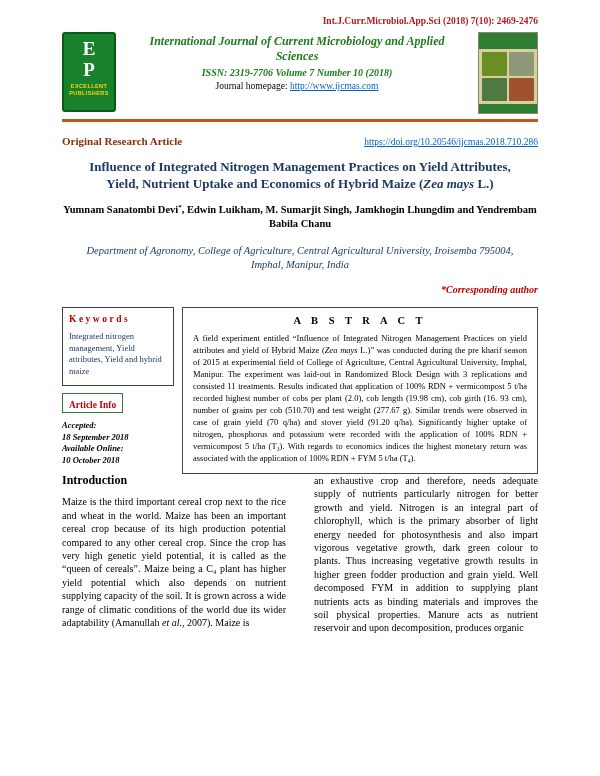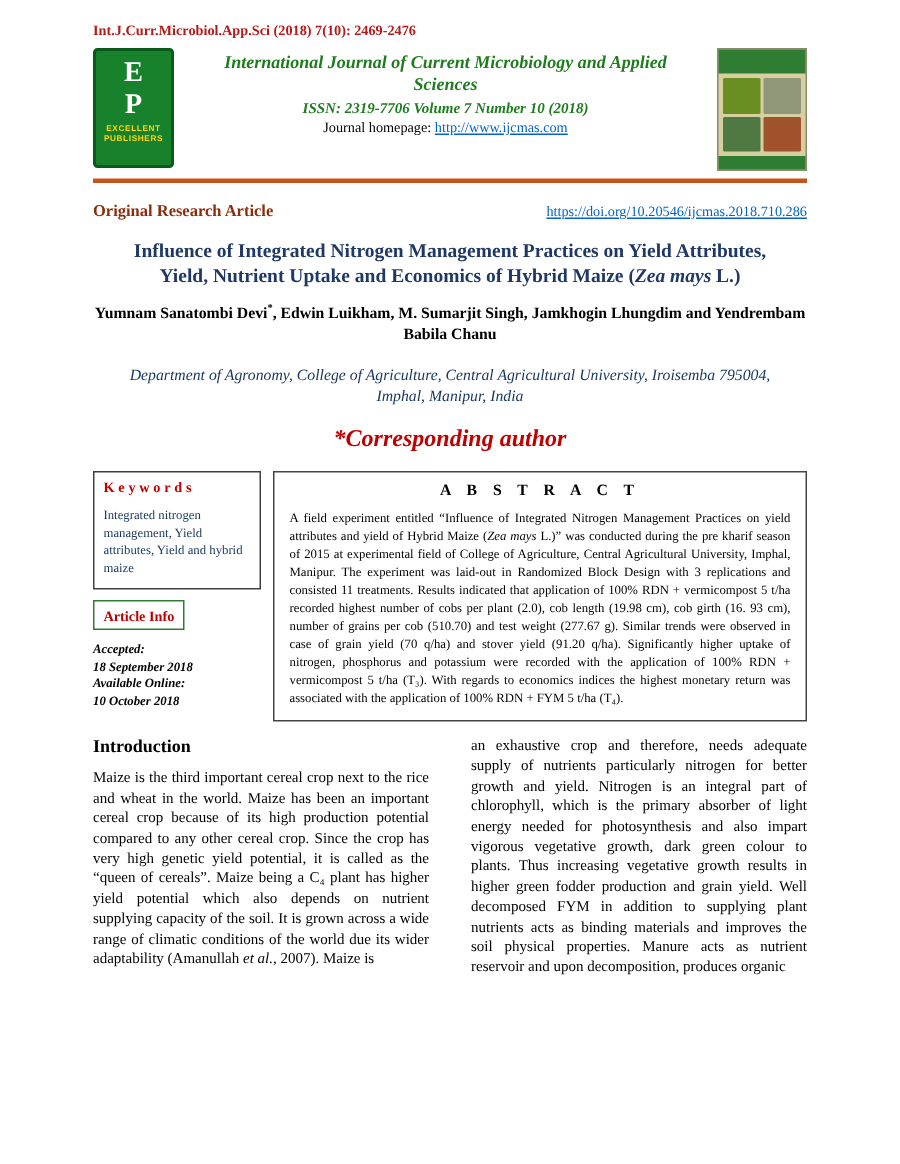--- a/index.html
+++ b/index.html
@@ -2,21 +2,21 @@
 <html><head>
 <meta charset="utf-8">
 <style>
   html,body{margin:0;padding:0;background:#ffffff;}
   .page{
     width:600px;height:776px;box-sizing:border-box;position:relative;
     background:#ffffff;font-family:"Liberation Serif", serif;color:#000;
     padding:16px 62px 0 62px;overflow:hidden;
   }
   
-  .citation{text-align:left;font-size:9.5px;font-weight:bold;color:#b01b1b;}
+  .citation{text-align:right;font-size:9.5px;font-weight:bold;color:#b01b1b;}
   .header-row{display:flex;align-items:stretch;gap:10px;margin-top:6px;}
   .logo{
     width:54px;height:80px;box-sizing:border-box;background:#17812c;
     border:2px solid #0b5a1b;border-radius:3px;display:flex;flex-direction:column;
     align-items:center;justify-content:flex-start;padding-top:4px;flex:0 0 auto;
   }
   .logo-letter{color:#ffffff;font-weight:bold;font-size:19px;line-height:21px;font-family:"Liberation Serif",serif;}
   .logo-caption{margin-top:3px;text-align:center;font-family:"Liberation Sans",sans-serif;
     font-size:5.5px;font-weight:bold;color:#ffd700;letter-spacing:.4px;line-height:7px;}
   .header-center{flex:1;text-align:center;padding-top:2px;}
@@ -34,38 +34,38 @@
   .divider{height:3px;background:#c4541c;margin-top:5px;}
   
   .article-row{display:flex;justify-content:space-between;align-items:baseline;margin-top:13px;}
   .article-type{font-weight:bold;font-size:11px;color:#8b2e0e;}
   .doi{font-size:9.5px;}
   .title{margin:11px auto 0 auto;max-width:442px;text-align:center;color:#1f3864;
     font-weight:bold;font-size:13px;line-height:17px;}
   .authors{margin-top:11px;text-align:center;font-weight:bold;font-size:10.5px;line-height:14px;}
   .affiliation{margin:13px auto 0 auto;max-width:430px;text-align:center;font-style:italic;
     font-size:10.5px;line-height:14px;color:#17365d;}
-  .corresponding{margin-top:12px;text-align:center;font-weight:bold;font-style:italic;
-    font-size:16px;color:#c00000;}
+  .corresponding{margin-top:12px;text-align:right;font-weight:bold;font-style:italic;
+    font-size:10px;color:#c00000;}
   
   .abstract-region{display:flex;gap:8px;margin-top:12px;align-items:flex-start;}
   .side-col{width:112px;flex:0 0 auto;}
   .kw-box{border:1px solid #404040;box-sizing:border-box;padding:6px 6px 8px 6px;}
   .kw-title{color:#c00000;font-weight:bold;font-size:9.5px;letter-spacing:2.5px;}
   .kw-text{margin-top:7px;font-size:8.5px;line-height:11.5px;color:#17365d;}
   .ai-box{border:1.5px solid #2e7d32;box-sizing:border-box;margin-top:7px;padding:0 6px;display:inline-block;}
   .ai-title{color:#c00000;font-weight:bold;font-size:9.5px;}
   .accepted-block{margin-top:7px;font-size:8.5px;line-height:11.5px;}
   .acc-label{font-weight:bold;font-style:italic;}
   .acc-date{font-style:italic;font-weight:bold;}
   .abstract-box{flex:1;border:1px solid #444;box-sizing:border-box;padding:7px 10px 9px 10px;}
   .abstract-heading{text-align:center;font-weight:bold;font-size:10.5px;letter-spacing:4px;}
   .abstract-text{margin-top:6px;font-size:8.5px;line-height:12px;text-align:justify;}
   
-  .body-cols{display:flex;gap:28px;margin-top:10px;}
+  .body-cols{display:flex;gap:28px;}
   .col{width:50%;box-sizing:border-box;font-size:10px;line-height:13.4px;text-align:justify;}
   .intro-heading{font-weight:bold;font-size:12px;margin-bottom:8px;text-align:left;}
   .footer-page{position:absolute;left:0;right:0;bottom:12px;text-align:center;
     font-weight:bold;font-size:10.5px;}
   i{font-style:italic;}
   sup{font-size:7px;vertical-align:super;line-height:0;}
 </style>
 </head>
 <body>
 

